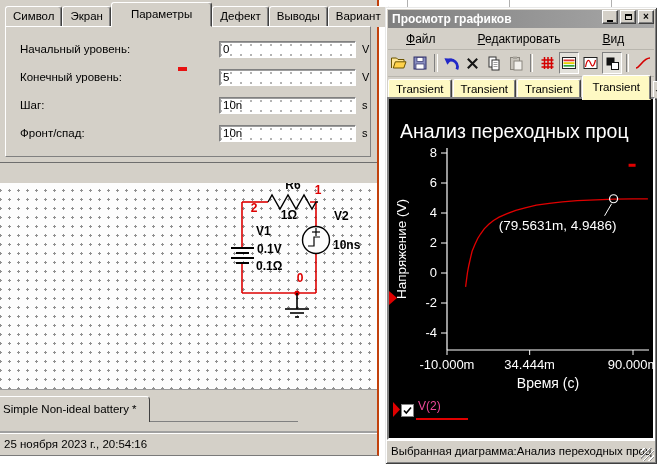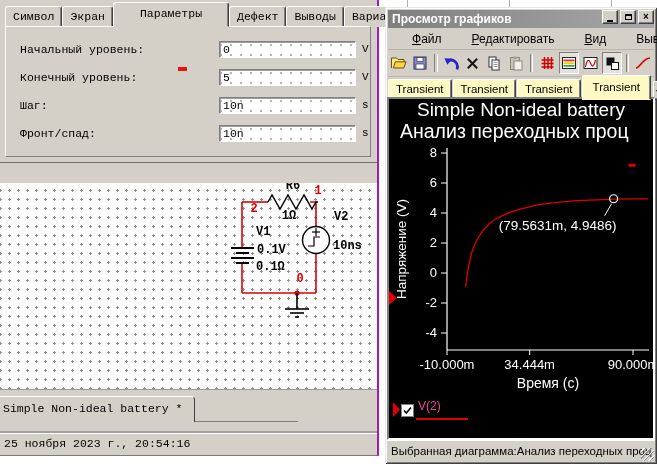--- a/index.html
+++ b/index.html
@@ -5,31 +5,31 @@
   html,body{margin:0;padding:0;width:657px;height:464px;overflow:hidden;
     font-family:"Liberation Sans",sans-serif;background:#ffffff;}
   #stage{position:relative;width:657px;height:464px;}
 
   
   .top-strip{position:absolute;left:0;top:0;width:657px;height:8px;background:
     repeating-linear-gradient(to right,transparent 0,transparent 101px,#b0b0b0 101px,#b0b0b0 102px),#ffffff;}
 
   
   .lw{position:absolute;left:0;top:8;width:379px;height:456px;background:#d4d0c8;
-      border-right:2px solid #a21caf;border-bottom:1px solid #7a7a7a;box-sizing:border-box;font-family:Liberation Mono, monospace;}
+      border-right:2px solid #c2410c;border-bottom:1px solid #7a7a7a;box-sizing:border-box;}
   .lw-title{position:absolute;left:0;top:0;width:100%;height:20px;
     background:linear-gradient(90deg,#838383,#a9a9a9);color:#fff;font-weight:bold;
     font-size:12px;line-height:20px;padding-left:5px;box-sizing:border-box;letter-spacing:.5px;}
   .dialog{position:absolute;left:0;top:20;width:377px;height:163px;background:#d4d0c8;
     border-bottom:1px solid #6e6e6e;box-sizing:border-box;}
   .dlg-tabs{position:absolute;left:5px;top:4px;height:23px;display:flex;align-items:flex-end;}
   .dtab{background:#d4d0c8;border:1px solid;border-color:#ffffff #404040 transparent #ffffff;
     border-radius:3px 3px 0 0;height:19px;line-height:19px;font-size:11.5px;padding:0 7px;
     box-shadow:inset -1px 0 0 #808080;}
-  .dtab.active{height:23px;line-height:22px;z-index:3;position:relative;padding:0 26px;font-size:11.5px;}
+  .dtab.active{height:23px;line-height:22px;z-index:3;position:relative;padding:0 19px;font-size:11.5px;}
   .dlg-frame{position:absolute;left:5px;top:26px;width:366px;height:131px;
     border:1px solid;border-color:#ffffff #808080 #808080 #ffffff;box-sizing:border-box;}
   .frow{position:absolute;left:0;width:100%;height:18px;}
   .flabel{position:absolute;left:14px;top:2px;font-size:11.5px;color:#000;}
   .ffield{position:absolute;left:213px;top:0;width:137px;height:17px;box-sizing:border-box;
     background:#ffffff;border:1px solid;border-color:#808080 #ffffff #ffffff #808080;
     box-shadow:inset 1px 1px 0 #9c9c9c;
     background-image:radial-gradient(circle,#b4b4b4 .8px,transparent 1px);
     background-size:10px 10px;background-position:6px 8px;
     font-size:11.5px;line-height:15px;padding-left:3px;}
@@ -61,21 +61,21 @@
     line-height:18px;padding-left:4px;display:flex;align-items:flex-start;box-sizing:border-box;}
   .rw-title .ttl{flex:1;}
   .tb-btn{width:16px;height:14px;background:#d4d0c8;border:1px solid;margin-left:2px;
     border-color:#ffffff #404040 #404040 #ffffff;box-shadow:inset -1px -1px 0 #808080;
     display:flex;align-items:center;justify-content:center;color:#000;font-size:10px;
     font-weight:bold;box-sizing:border-box;}
   .glyph-min{width:6px;height:2px;background:#000;margin-top:7px;}
   .glyph-max{width:7px;height:6px;border:1px solid #000;border-top-width:2px;box-sizing:border-box;}
   .menubar{position:absolute;left:3px;top:22px;right:3px;height:20px;display:flex;
     align-items:center;font-size:12px;border-bottom:1px solid #b9b6ae;}
-  .mitem{padding:0 0;margin-right:6px;display:inline-block;margin-left:24px;}
+  .mitem{padding:0 18px;margin-right:6px;display:inline-block;}
   .mitem.u::first-letter{text-decoration:underline;}
   .toolbar{position:absolute;left:3px;top:43px;right:3px;height:26px;display:flex;align-items:center;
     border-bottom:1px solid #b9b6ae;overflow:hidden;}
   .tbtn{width:22px;height:22px;display:flex;align-items:center;justify-content:center;margin:0 1px;}
   .tbtn.pressed{border:1px solid;border-color:#808080 #ffffff #ffffff #808080;
     background:#e3e1db;box-sizing:border-box;}
   .tsep{width:2px;height:18px;margin:0 3px;border-left:1px solid #808080;border-right:1px solid #ffffff;}
   .tabrow{position:absolute;left:3px;top:69px;right:3px;height:24px;display:flex;align-items:flex-end;}
   .rtab{background:#fef9c3;border:1px solid;border-color:#ffffff #404040 transparent #ffffff;
     border-radius:2px 2px 0 0;height:19px;line-height:19px;font-size:11.5px;padding:0 7px;
@@ -306,21 +306,20 @@
     <div class="tabrow">
       <div class="rtab">Transient</div>
       <div class="rtab">Transient</div>
       <div class="rtab">Transient</div>
       <div class="rtab active">Transient</div>
       <div class="scrollbtn">◄</div>
 
     </div>
 
     <div class="chart">
-      <div class="c-title1">Simple Non-ideal battery</div>
       <div class="c-title2">Анализ переходных проц</div>
       <svg id="plot-svg" width="264" height="339" style="position:absolute;left:0;top:0;">
           <line x1="58" y1="49" x2="58" y2="251" stroke="#fff" stroke-width="1.2"></line>
           <line x1="58" y1="251" x2="260" y2="251" stroke="#fff" stroke-width="1.2"></line>
           <line x1="52" y1="54" x2="58" y2="54" stroke="#fff"></line>
           <text x="48" y="58" text-anchor="end" fill="#fff" font-size="13">8</text>
           <line x1="52" y1="84" x2="58" y2="84" stroke="#fff"></line>
           <text x="48" y="88" text-anchor="end" fill="#fff" font-size="13">6</text>
           <line x1="52" y1="114" x2="58" y2="114" stroke="#fff"></line>
           <text x="48" y="118" text-anchor="end" fill="#fff" font-size="13">4</text>

